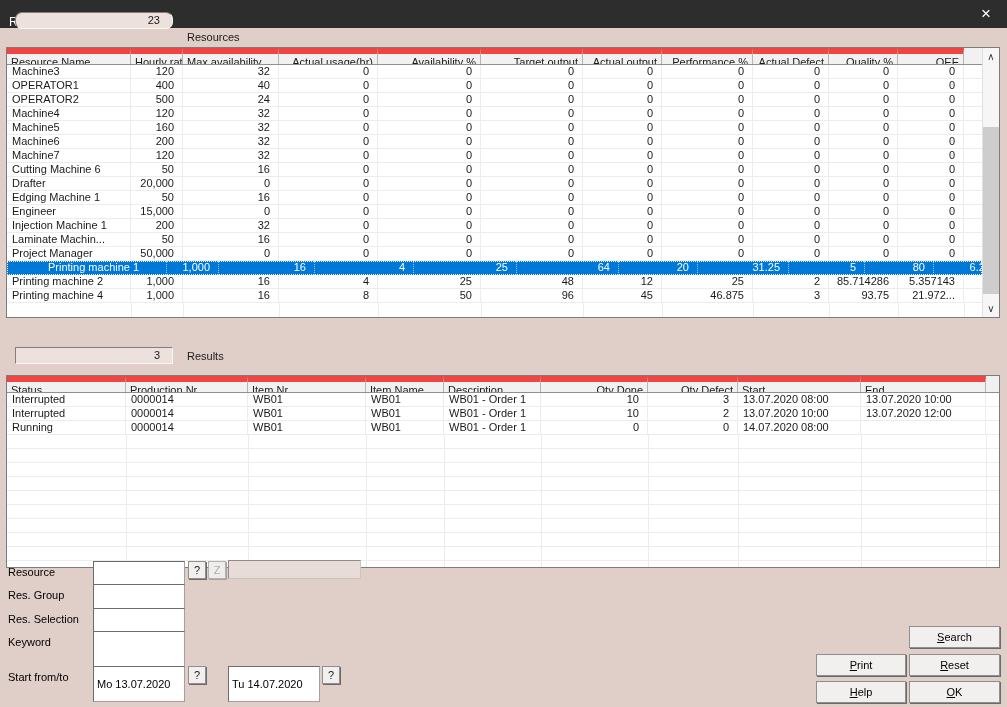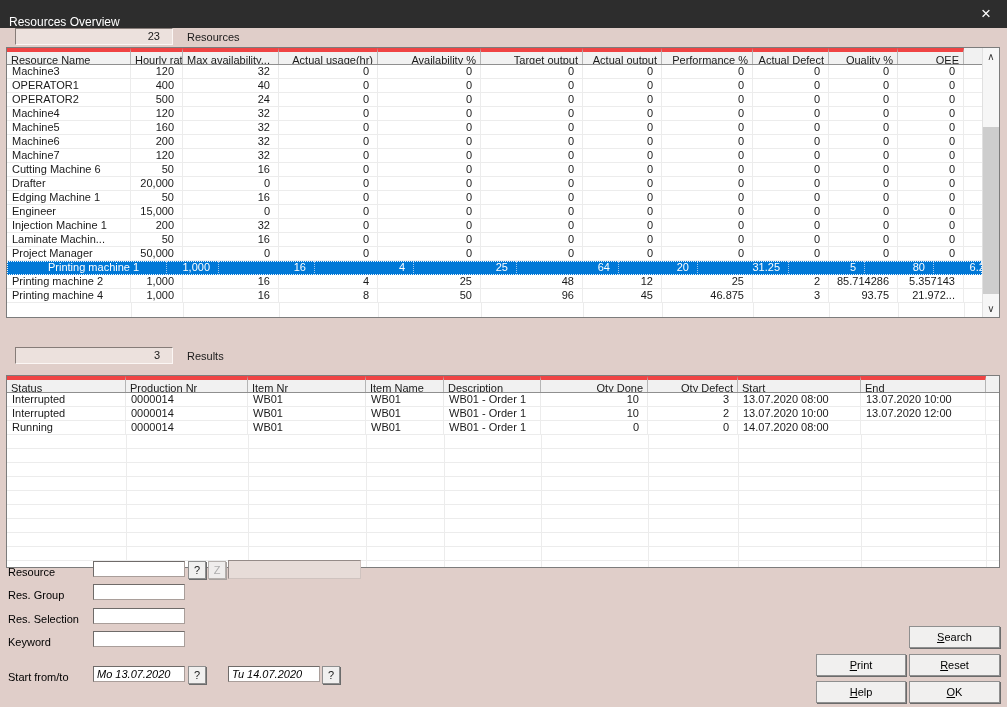--- a/index.html
+++ b/index.html
@@ -37,21 +37,21 @@
     position:absolute; left:6px; width:994px;
     background:#ffffff; border:1px solid #7c7c7c;
     display:flex; flex-direction:column; overflow:hidden;
   }
   .grid { display:grid; }
   .g1 { grid-template-columns:124px 52px 96px 99px 103px 102px 79px 91px 76px 69px 66px 1fr; width:975px; }
   .g2 { grid-template-columns:119px 122px 118px 78px 97px 107px 90px 123px 125px 1fr; width:992px; }
   .hdr { background:#f1f1f1; border-bottom:1px solid #8f8f8f; height:17px; flex:none; }
   .hdr > div {
     height:16px; line-height:16px; padding:0 4px;
-    border-right:1px solid #b5b5b5; border-top:4px solid #ef4444;
+    border-right:1px solid #b5b5b5; border-top:6px solid #ef4444;
     overflow:hidden; white-space:nowrap;
     background:#f1f1f1;
   }
   .g1.hdr > div { text-align:right; }
   .g1.hdr > div:nth-child(1), .g1.hdr > div:nth-child(3) { text-align:left; }
   .g2.hdr > div { text-align:left; }
   .g2.hdr > div:nth-child(6), .g2.hdr > div:nth-child(7) { text-align:right; }
   .rows { flex:none; }
   .row { height:14px; }
   .row > div {
@@ -96,24 +96,24 @@
   .vs-arrow {
     position:absolute; left:0; width:16px; height:17px;
     text-align:center; line-height:17px; font-size:10px; color:#3b3b3b;
   }
   .vs-up { top:0; }
   .vs-down { bottom:0; }
   .vs-thumb { position:absolute; left:0; width:16px; top:79px; height:167px; background:#cdcdcd; }
   
   .flabel { position:absolute; left:8px; height:14px; line-height:14px; color:#000; }
   .tinput {
-    position:absolute; height:16px; background:#ffffff;
+    position:absolute; height:36px; background:#ffffff;
     border:1px solid; border-color:#6f6b69 #a99e9a #a99e9a #6f6b69;
     font-family:"Liberation Sans", sans-serif; font-size:11px;
-    padding:0 3px; color:#000; outline:none;font-style:italic;
+    padding:0 3px; color:#000; outline:none;
   }
   .sq-btn {
     position:absolute; width:18px; height:18px;
     background:#f1f0ef; border:1px solid #8f8f8f; box-shadow:1px 1px 0 #6b6b6b;
     text-align:center; line-height:16px; font-size:11px; color:#1a1a1a;
   }
   .sq-btn.disabled { color:#adadad; border-color:#b5b0ad; box-shadow:1px 1px 0 #a8a29f; background:#efedec; }
   .ro-box {
     position:absolute; left:228px; top:560px; width:133px; height:19px;
     background:#e7dcd8; border:1px solid; border-color:#958b88 #cfc3bf #cfc3bf #958b88;
@@ -130,21 +130,21 @@
 </head>
 <body>
 
 <div class="titlebar">
   <span class="title">Resources Overview</span>
 </div>
 <div class="close-btn">
   <span>×</span>
 </div>
 
-<div class="count-box" style="top:28px;">23</div>
+<div class="count-box" style="top:12px;border-radius:7px;">23</div>
 <div class="count-label" style="top:30px;">Resources</div>
 
 <div class="tbl" style="top:47px; height:271px;">
   <div class="grid g1 hdr">
 
   <div>Resource Name</div>
       <div>Hourly rate</div>
       <div>Max availability...</div>
       <div>Actual usage(hr)</div>
       <div>Availability %</div>

